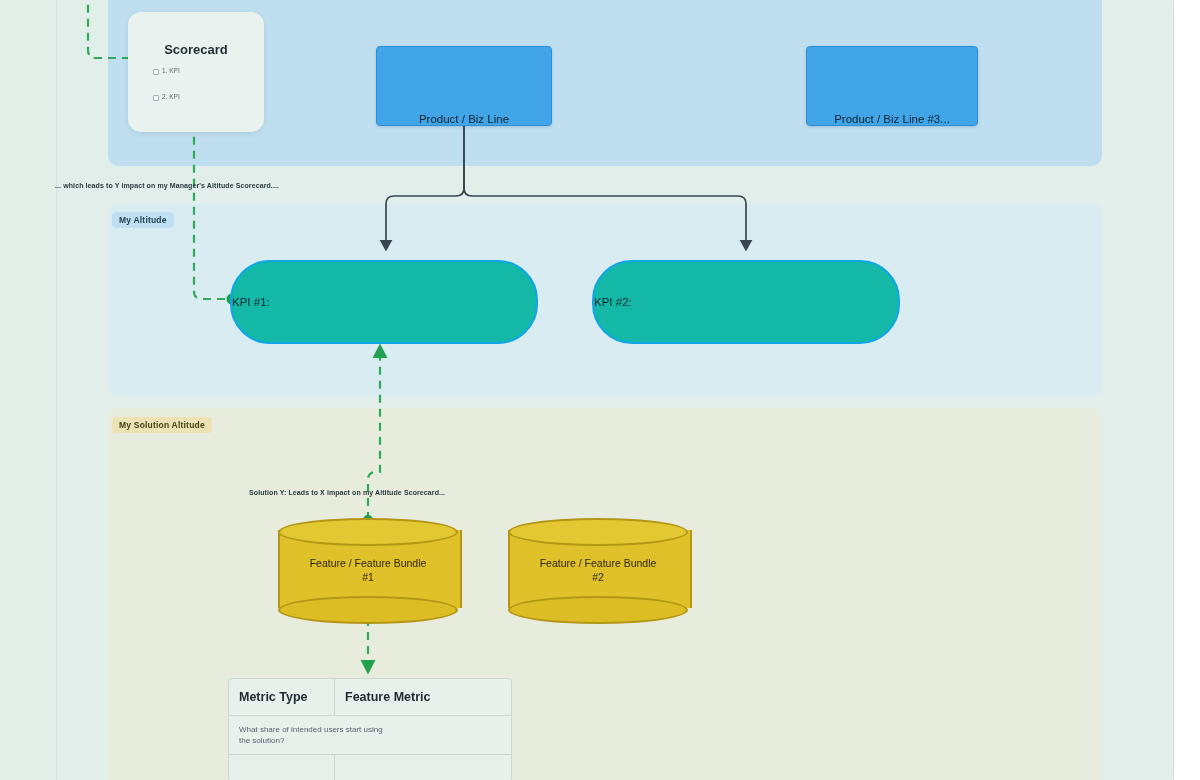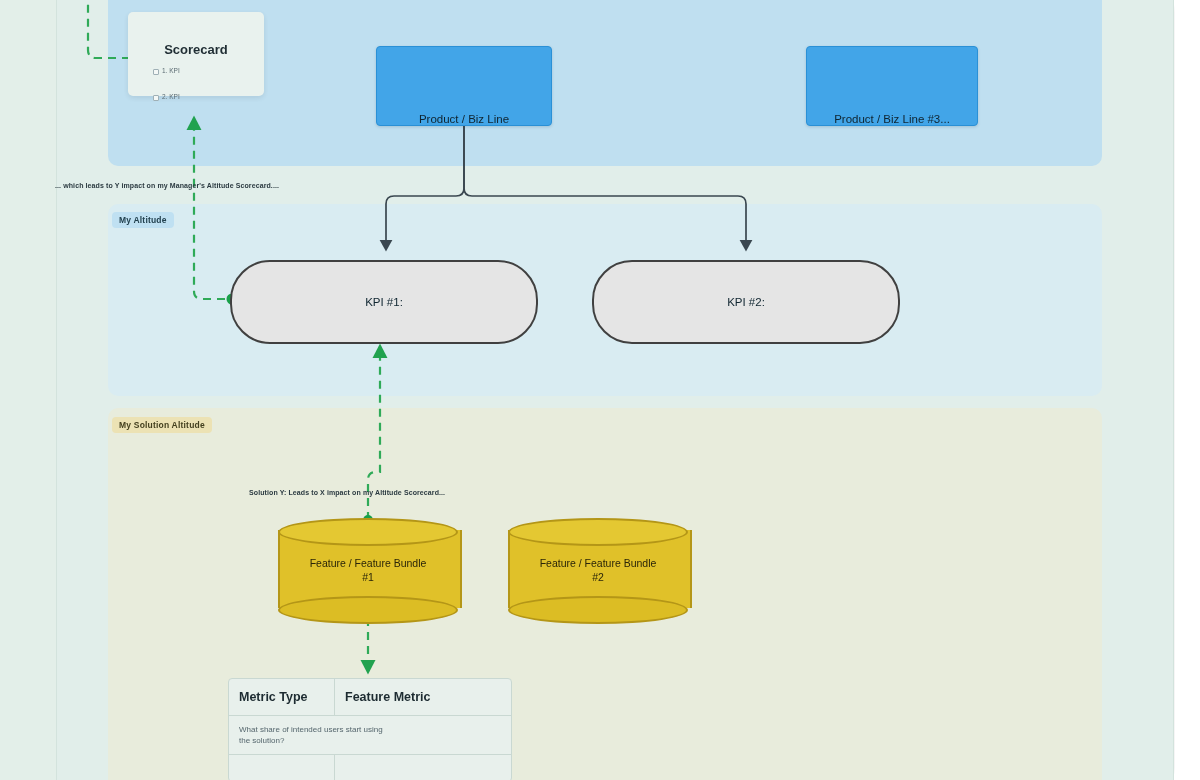--- a/index.html
+++ b/index.html
@@ -43,22 +43,22 @@
     position:absolute;
     font-size:8.5px;font-weight:700;letter-spacing:.2px;
     padding:3px 7px;border-radius:4px;
     color:#2d3b42;white-space:nowrap;
   }
   .label-altitude{left:112px;top:212px;background:#bfe0f2;color:#22414f;}
   .label-solution{left:112px;top:417px;background:#ece2b4;color:#44401f;}
 
   
   .scorecard{
-    position:absolute;left:128px;top:12px;width:136px;height:84px;
-    background:#e9f2ee;border-radius:5px;
+    position:absolute;left:128px;top:12px;width:136px;height:120px;
+    background:#e9f2ee;border-radius:13px;
     box-shadow:0 2px 5px rgba(30,50,60,.10);
   }
   .scorecard-title{
     position:absolute;left:0;top:30px;width:136px;text-align:center;
     font-size:13px;font-weight:700;color:#1f2d33;
   }
   .sc-item{
     position:absolute;left:34px;font-size:6.5px;color:#5b6b72;white-space:nowrap;
   }
   .sc-item::before{
@@ -76,22 +76,22 @@
     display:flex;align-items:flex-end;justify-content:center;
   }
   .prodbox span{font-size:11.5px;color:#0f2430;}
   .prod-1{left:376px;width:174px;}
   .prod-2{left:592px;width:172px;}
   .prod-3{left:806px;width:170px;}
 
   
   .kpibox{
     position:absolute;top:260px;height:80px;
-    background:#e5e5e5;border:2px solid #404040;border-radius:40px;
-    display:flex;align-items:center;justify-content:center;
+    background:#14b8a6;border:2px solid #0ea5e9;border-radius:40px;
+    display:flex;align-items:center;
   }
   .kpibox span{font-size:11.5px;color:#102631;}
   .kpi-1{left:230px;width:304px;}
   .kpi-2{left:592px;width:304px;}
 
   
   .cyl{position:absolute;top:518px;width:180px;height:102px;}
   .cyl .body{
     position:absolute;left:0;top:12px;width:180px;height:78px;
     background:#e0c129;border-left:2px solid #b49617;border-right:2px solid #b49617;

